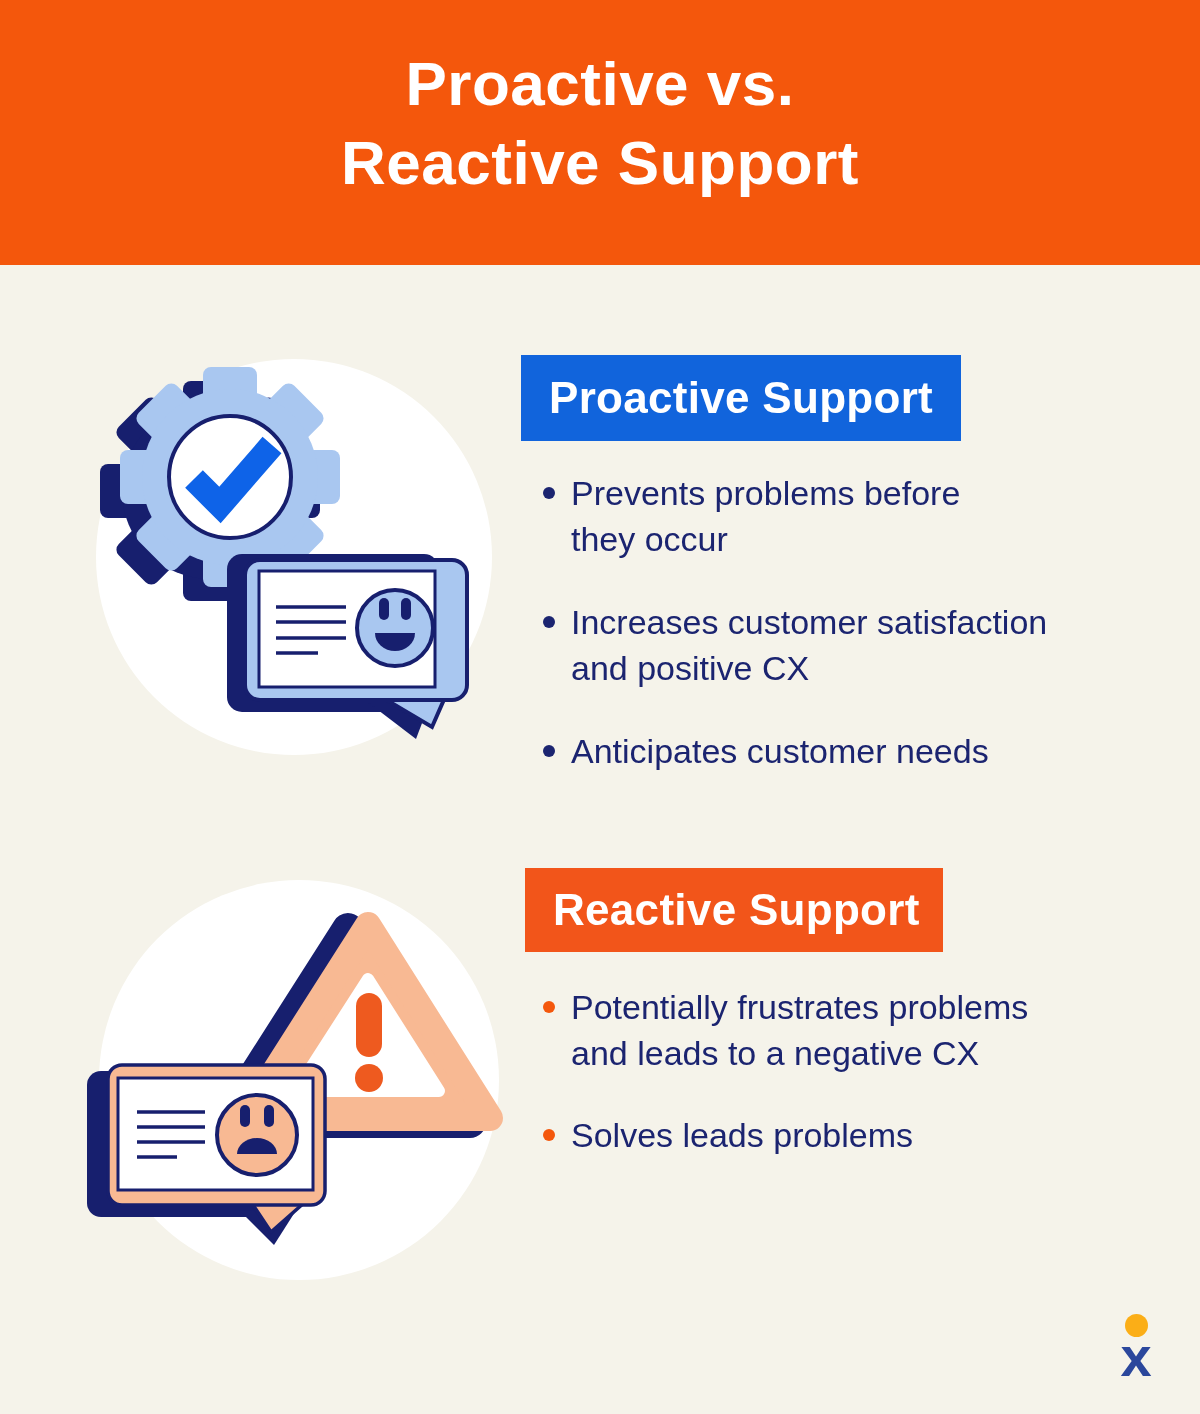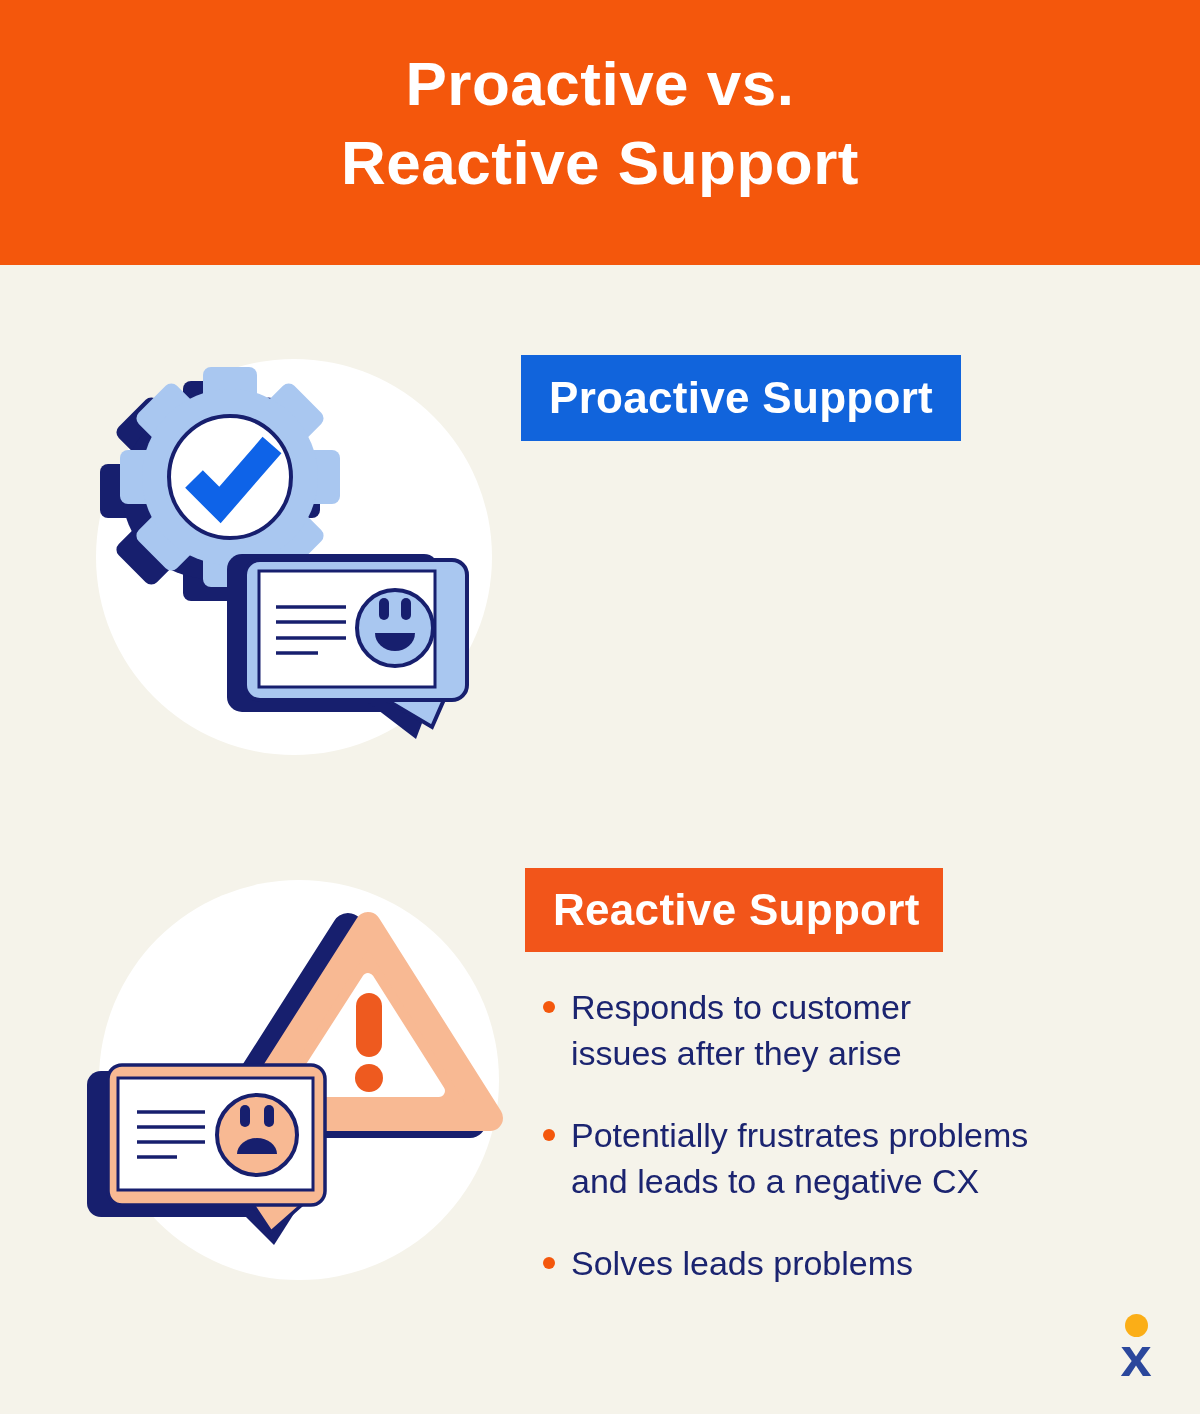--- a/index.html
+++ b/index.html
@@ -93,20 +93,27 @@
         <rect class="f-navy" x="283" y="241" width="10" height="22" rx="5"></rect>
         <rect class="f-navy" x="305" y="241" width="10" height="22" rx="5"></rect>
         <path class="f-navy" d="M279,276 a20,18 0 0 0 40,0 z"></path>
       </g>
     </g>
   </svg>
 
   <div class="label-box blue">
     <span>Proactive Support</span>
   </div>
+  <ul class="bullets pro">
+    <li>Prevents problems before
+they occur</li>
+    <li>Increases customer satisfaction
+and positive CX</li>
+    <li>Anticipates customer needs</li>
+  </ul>
 
   <svg class="illus rea" width="400" height="400" viewBox="0 0 400 400">
     <circle class="f-white" cx="200" cy="200" r="200"></circle>
 
     <g>
       <path class="f-navy s-navy" d="M249,49 L126,242 L371,242 z" stroke-width="32" stroke-linejoin="round"></path>
       <path class="f-peach" d="M269,45 L146,238 L391,238 z" stroke="var(--peach)" stroke-width="26" stroke-linejoin="round"></path>
       <path class="f-white" d="M269,99 L197,211 L340,211 z" stroke="#fff" stroke-width="12" stroke-linejoin="round"></path>
       <g fill="var(--excl_orange)">
         <rect x="257" y="113" width="26" height="64" rx="13"></rect>
@@ -132,22 +139,20 @@
         <rect class="f-navy" x="165" y="225" width="10" height="22" rx="5"></rect>
         <path class="f-navy" d="M138,274 a20,16 0 0 1 40,0 z"></path>
       </g>
     </g>
   </svg>
 
   <div class="label-box orange">
     <span>Reactive Support</span>
   </div>
   <ul class="bullets rea">
-    <li>Responds to customer
-issues after they arise</li>
     <li>Potentially frustrates problems
 and leads to a negative CX</li>
     <li>Solves leads problems</li>
   </ul>
 
   <div class="logo">
     <div class="dot"></div>
     <div class="x">x</div>
   </div>
 

